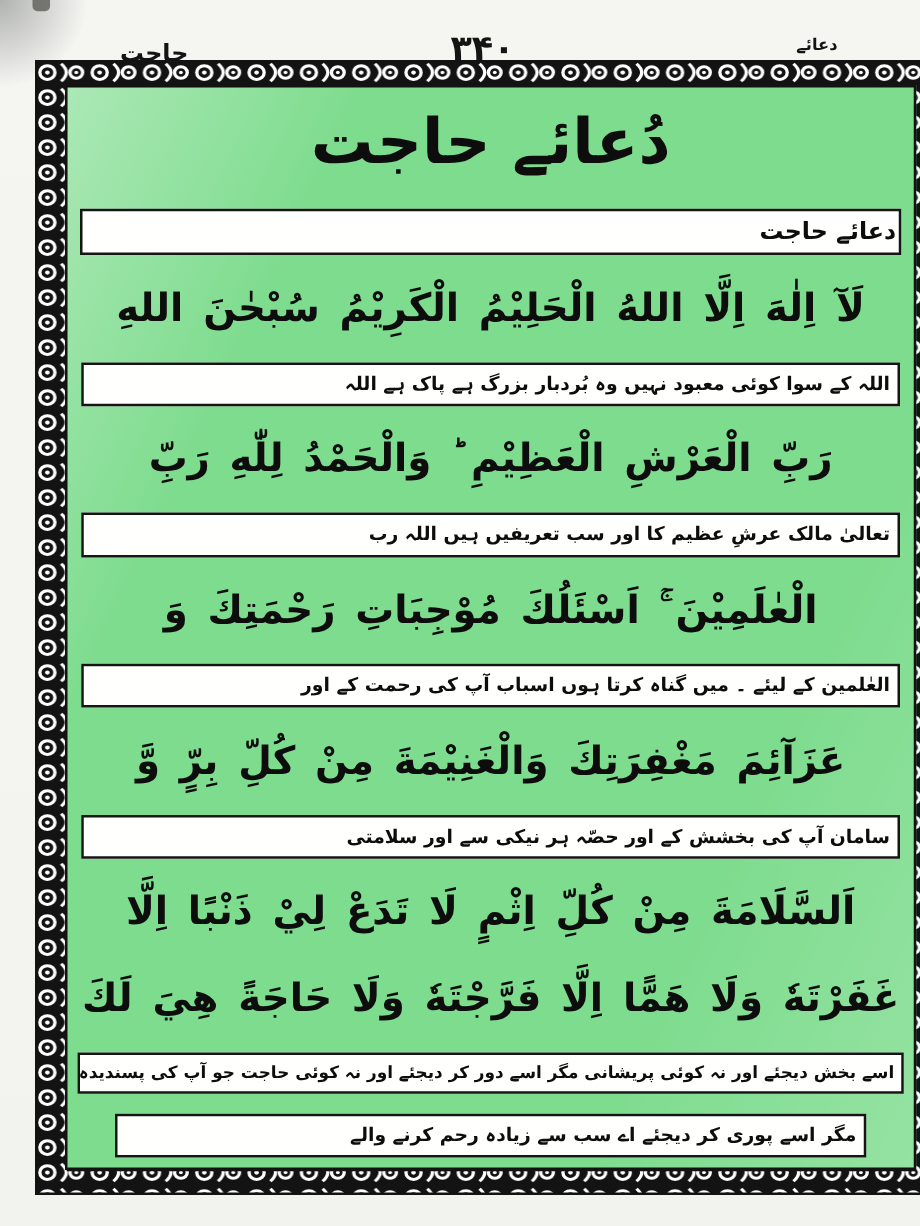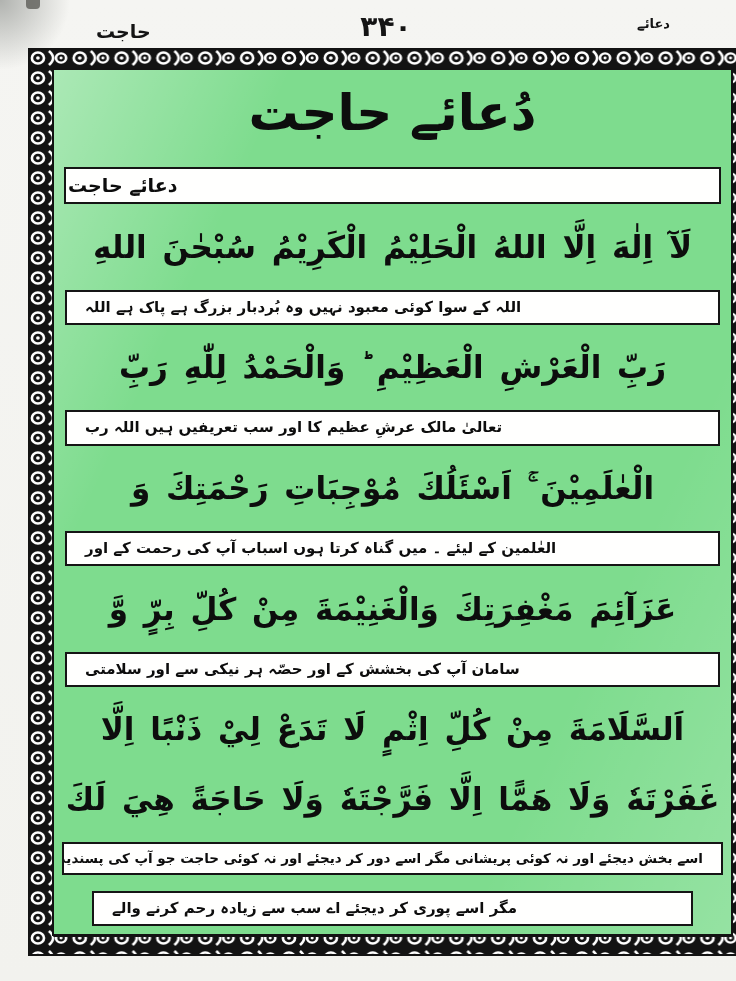--- a/index.html
+++ b/index.html
@@ -14,21 +14,21 @@
       radial-gradient(circle at 0% 0%, rgba(120,124,120,.55) 0, rgba(120,124,120,0) 70px),
       radial-gradient(circle at 100% 30%, rgba(190,192,190,.5) 0, rgba(190,192,190,0) 60px),
       linear-gradient(#f5f5f2,#f2f2ee);
   }
   .smudge{
     position:absolute;left:26px;top:0;width:14px;height:9px;
     background:#5c5c58;border-radius:0 0 4px 4px;opacity:.8;
   }
   
   .running-header{
-    position:absolute;top:8px;left:0;width:100%;height:40px;
+    position:absolute;top:20px;left:0;width:100%;height:40px;
     color:#141414;
   }
   .hdr{position:absolute;white-space:nowrap;font-weight:bold;}
   .hdr-left{left:96px;top:12px;font-size:19px;}
   .hdr-center{left:50%;transform:translateX(-50%);top:2px;font-size:28px;margin-left:18px;}
   .hdr-right{right:66px;top:8px;font-size:13px;}
   
   .frame{
     position:absolute;left:28px;top:48px;width:729px;height:908px;
   }
@@ -46,33 +46,33 @@
     padding:4px 8px 8px 8px;
     color:#0d0d0d;
   }
   .dua-title{
     font-size:50px;font-weight:bold;text-align:center;
     line-height:1.5;white-space:nowrap;
     padding-top:2px;
   }
   .white-box{
     background:#fffffe;border:2px solid #151515;
-    text-align:left;box-sizing:border-box;
+    text-align:right;box-sizing:border-box;
   }
   .subtitle{
     font-size:19px;font-weight:bold;padding:4px 2px;margin:0 2px;
     line-height:1.35;
   }
   .arabic-line{
     font-size:31px;font-weight:bold;text-align:center;
     line-height:1.75;white-space:nowrap;word-spacing:5px;
     overflow:visible;
   }
   .urdu-box{
-    font-size:15px;font-weight:600;padding:4px 18px;margin:0 3px;
+    font-size:15px;font-weight:600;padding:4px 6px;margin:0 3px;
     line-height:1.55;white-space:nowrap;overflow:hidden;
   }
   .urdu-wide{margin:0;font-size:13.5px;}
   .urdu-narrow{margin:0 30px;}
 </style>
 </head>
 <body>
 
 <div class="page">
 

